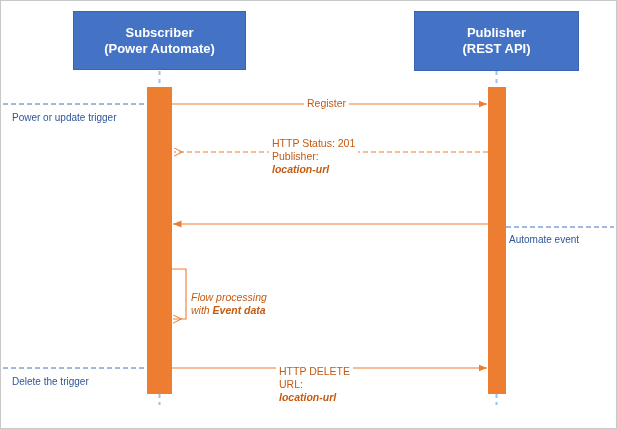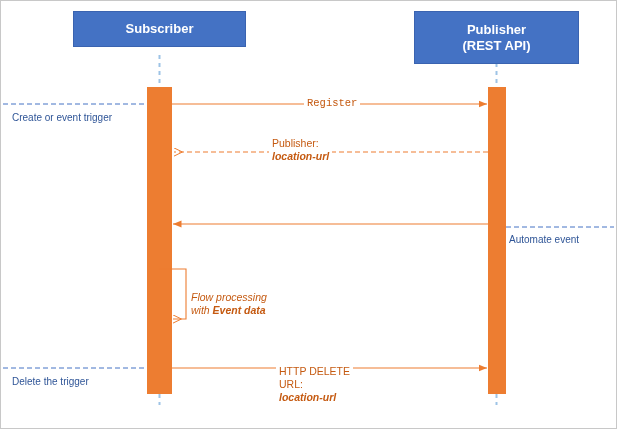--- a/index.html
+++ b/index.html
@@ -37,22 +37,22 @@
     line-height: 16px;
     text-align: center;
     display: flex;
     flex-direction: column;
     align-items: center;
     justify-content: center;
   }
   .participant-box .p-name { display: block; }
   .participant-box .p-sub  { display: block; }
 
-  #participant-subscriber { left: 72px;  top: 10px; width: 173px; height: 36px; }
-  #participant-publisher  { left: 413px; top: 10px; width: 165px; height: 53px; }
+  #participant-subscriber { left: 72px;  top: 10px; width: 173px; height: 59px; }
+  #participant-publisher  { left: 413px; top: 10px; width: 165px; height: 60px; }
 
   
   .lbl {
     position: absolute;
     white-space: nowrap;
     font-size: 10.5px;
     line-height: 13px;
   }
   .lbl-orange { color: #C55A11; }
   .lbl-blue   { color: #2F5597; font-size: 10px; }
@@ -113,49 +113,51 @@
 
     <line x1="487" y1="223" x2="172" y2="223" stroke="#ED7D31" stroke-width="1.2" marker-end="url(#arrow-solid-l)"></line>
 
     <path d="M158,268 L185,268 L185,318 L172,318" fill="none" stroke="#ED7D31" stroke-width="1.1" marker-end="url(#arrow-open-loop)"></path>
 
     <line x1="171" y1="367" x2="486" y2="367" stroke="#ED7D31" stroke-width="1.2" marker-end="url(#arrow-solid-r)"></line>
   </svg>
 
   <div id="participant-subscriber" class="participant-box">
     <span class="p-name">Subscriber</span>
+    <span class="p-sub">(Power Automate)</span>
   </div>
 
   <div id="participant-publisher" class="participant-box">
     <span class="p-name">Publisher</span>
     <span class="p-sub">(REST API)</span>
   </div>
 
-  <div class="lbl lbl-orange lbl-inline" style="left:303px; top:96px;font-family:Liberation Mono, monospace;">Register</div>
+  <div class="lbl lbl-orange lbl-inline" style="left:303px; top:96px;">Register</div>
 
   <div class="lbl lbl-orange lbl-stack" style="left:268px; top:136px;">
+    <span>HTTP Status: 201</span>
     <span>
         <span>Publisher: </span>
         <span class="em-bi">location-url</span>
       </span>
   </div>
 
 
   <div class="lbl lbl-orange lbl-italic" style="left:190px; top:290px;">
     <span style="display:block;">Flow processing</span>
     <span style="display:block;"><span>with </span><span class="em-bi">Event data</span></span>
   </div>
 
   <div class="lbl lbl-orange lbl-stack" style="left:275px; top:364px;">
     <span>HTTP DELETE</span>
     <span>
         <span>URL: </span>
         <span class="em-bi">location-url</span>
       </span>
   </div>
 
-  <div class="lbl lbl-blue" style="left:11px; top:110px;">Create or event trigger</div>
+  <div class="lbl lbl-blue" style="left:11px; top:110px;">Power or update trigger</div>
 
   <div class="lbl lbl-blue" style="left:508px; top:232px;">Automate event</div>
 
   <div class="lbl lbl-blue" style="left:11px; top:374px;">Delete the trigger</div>
 
 </div>
 
 </body></html>

